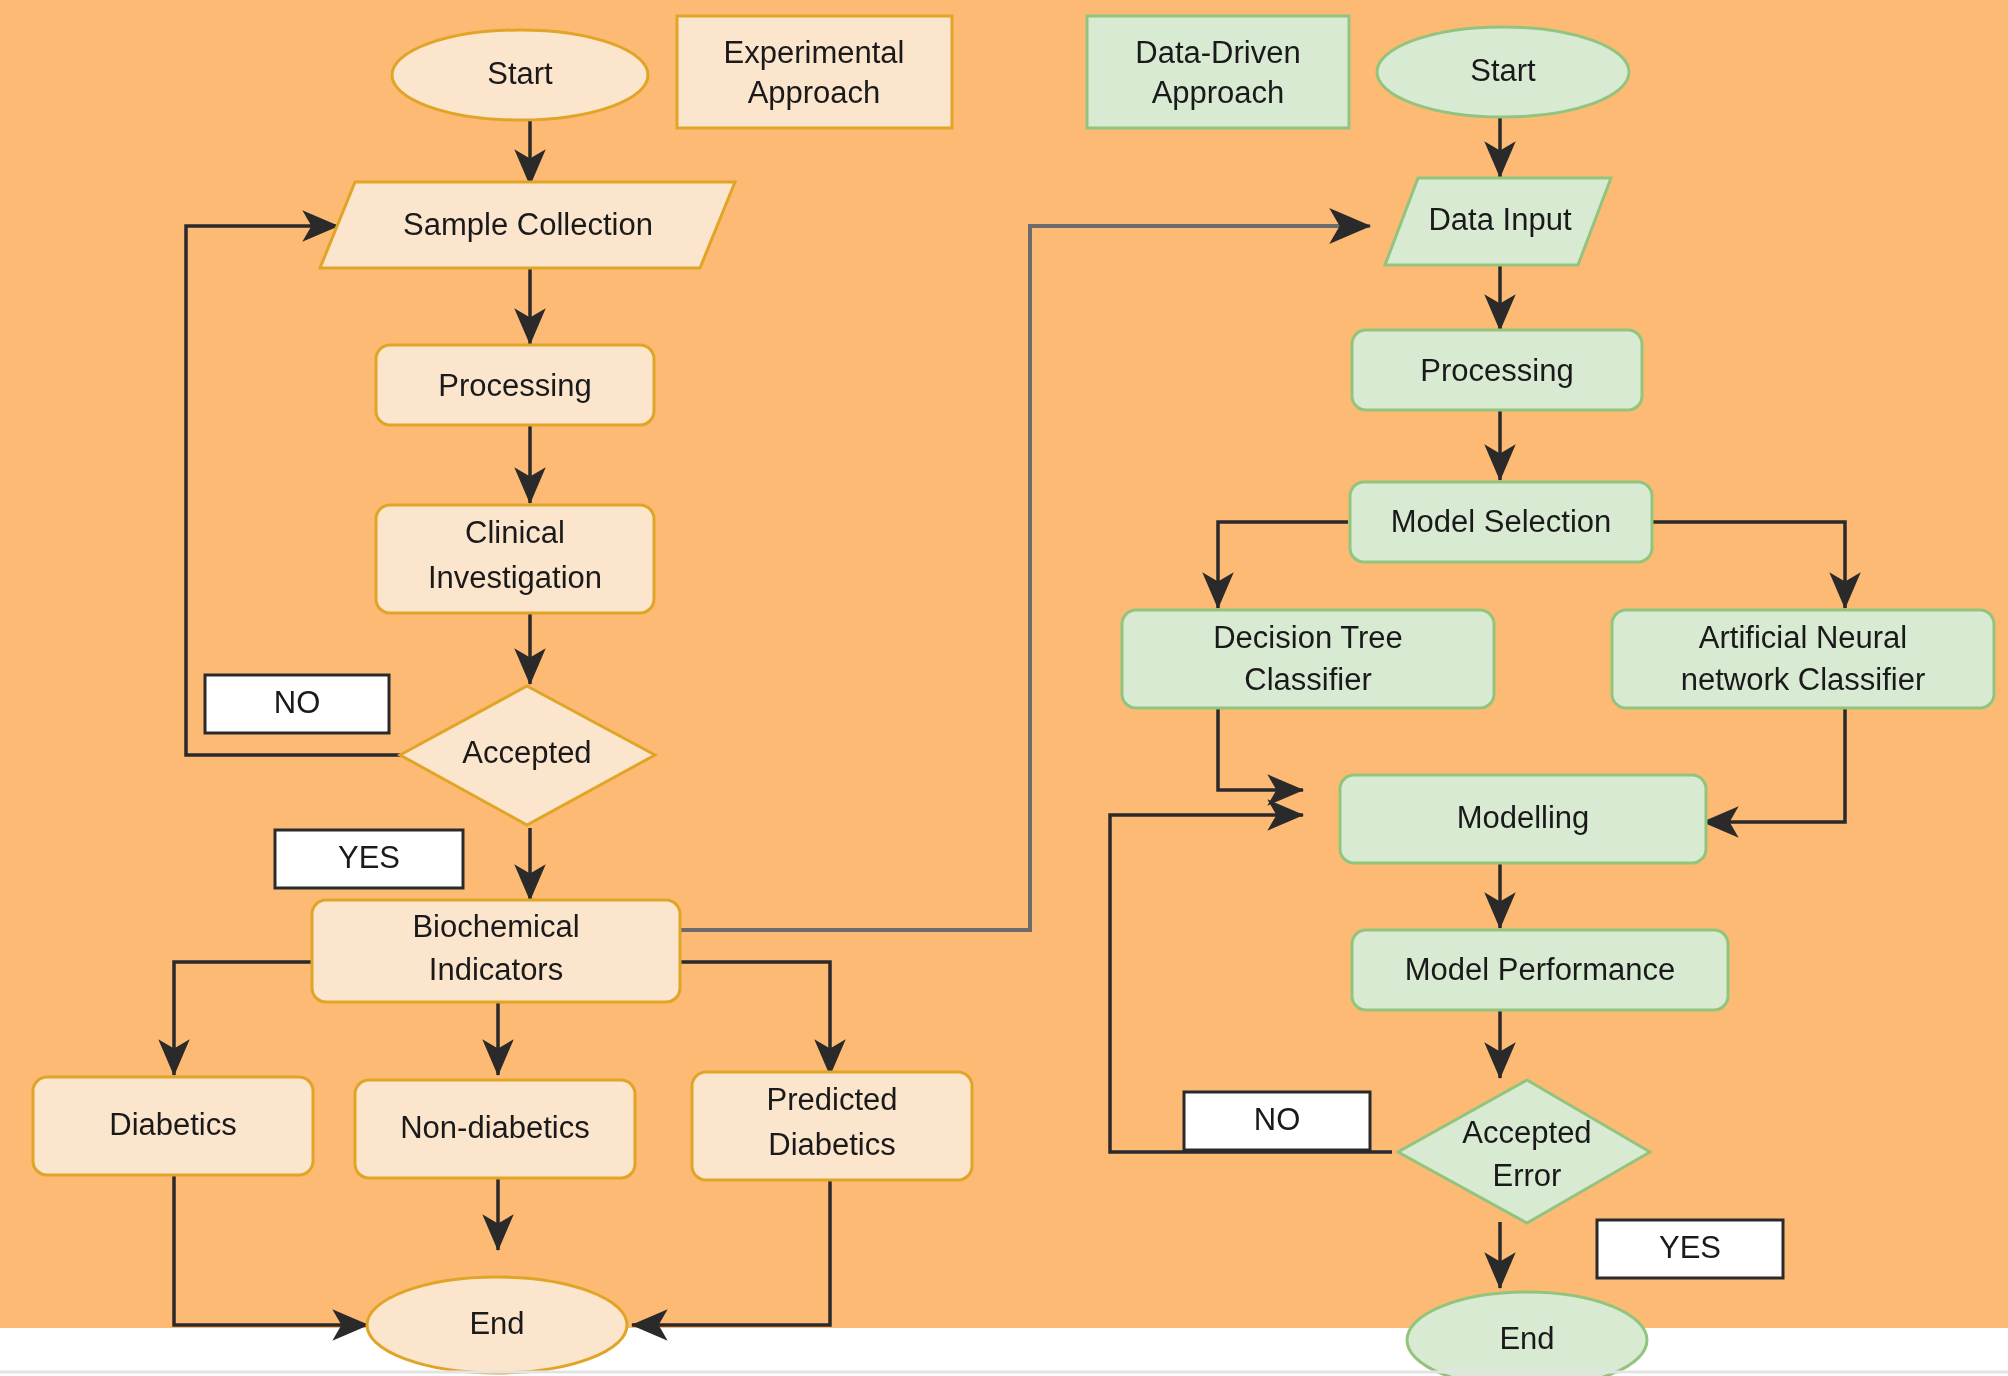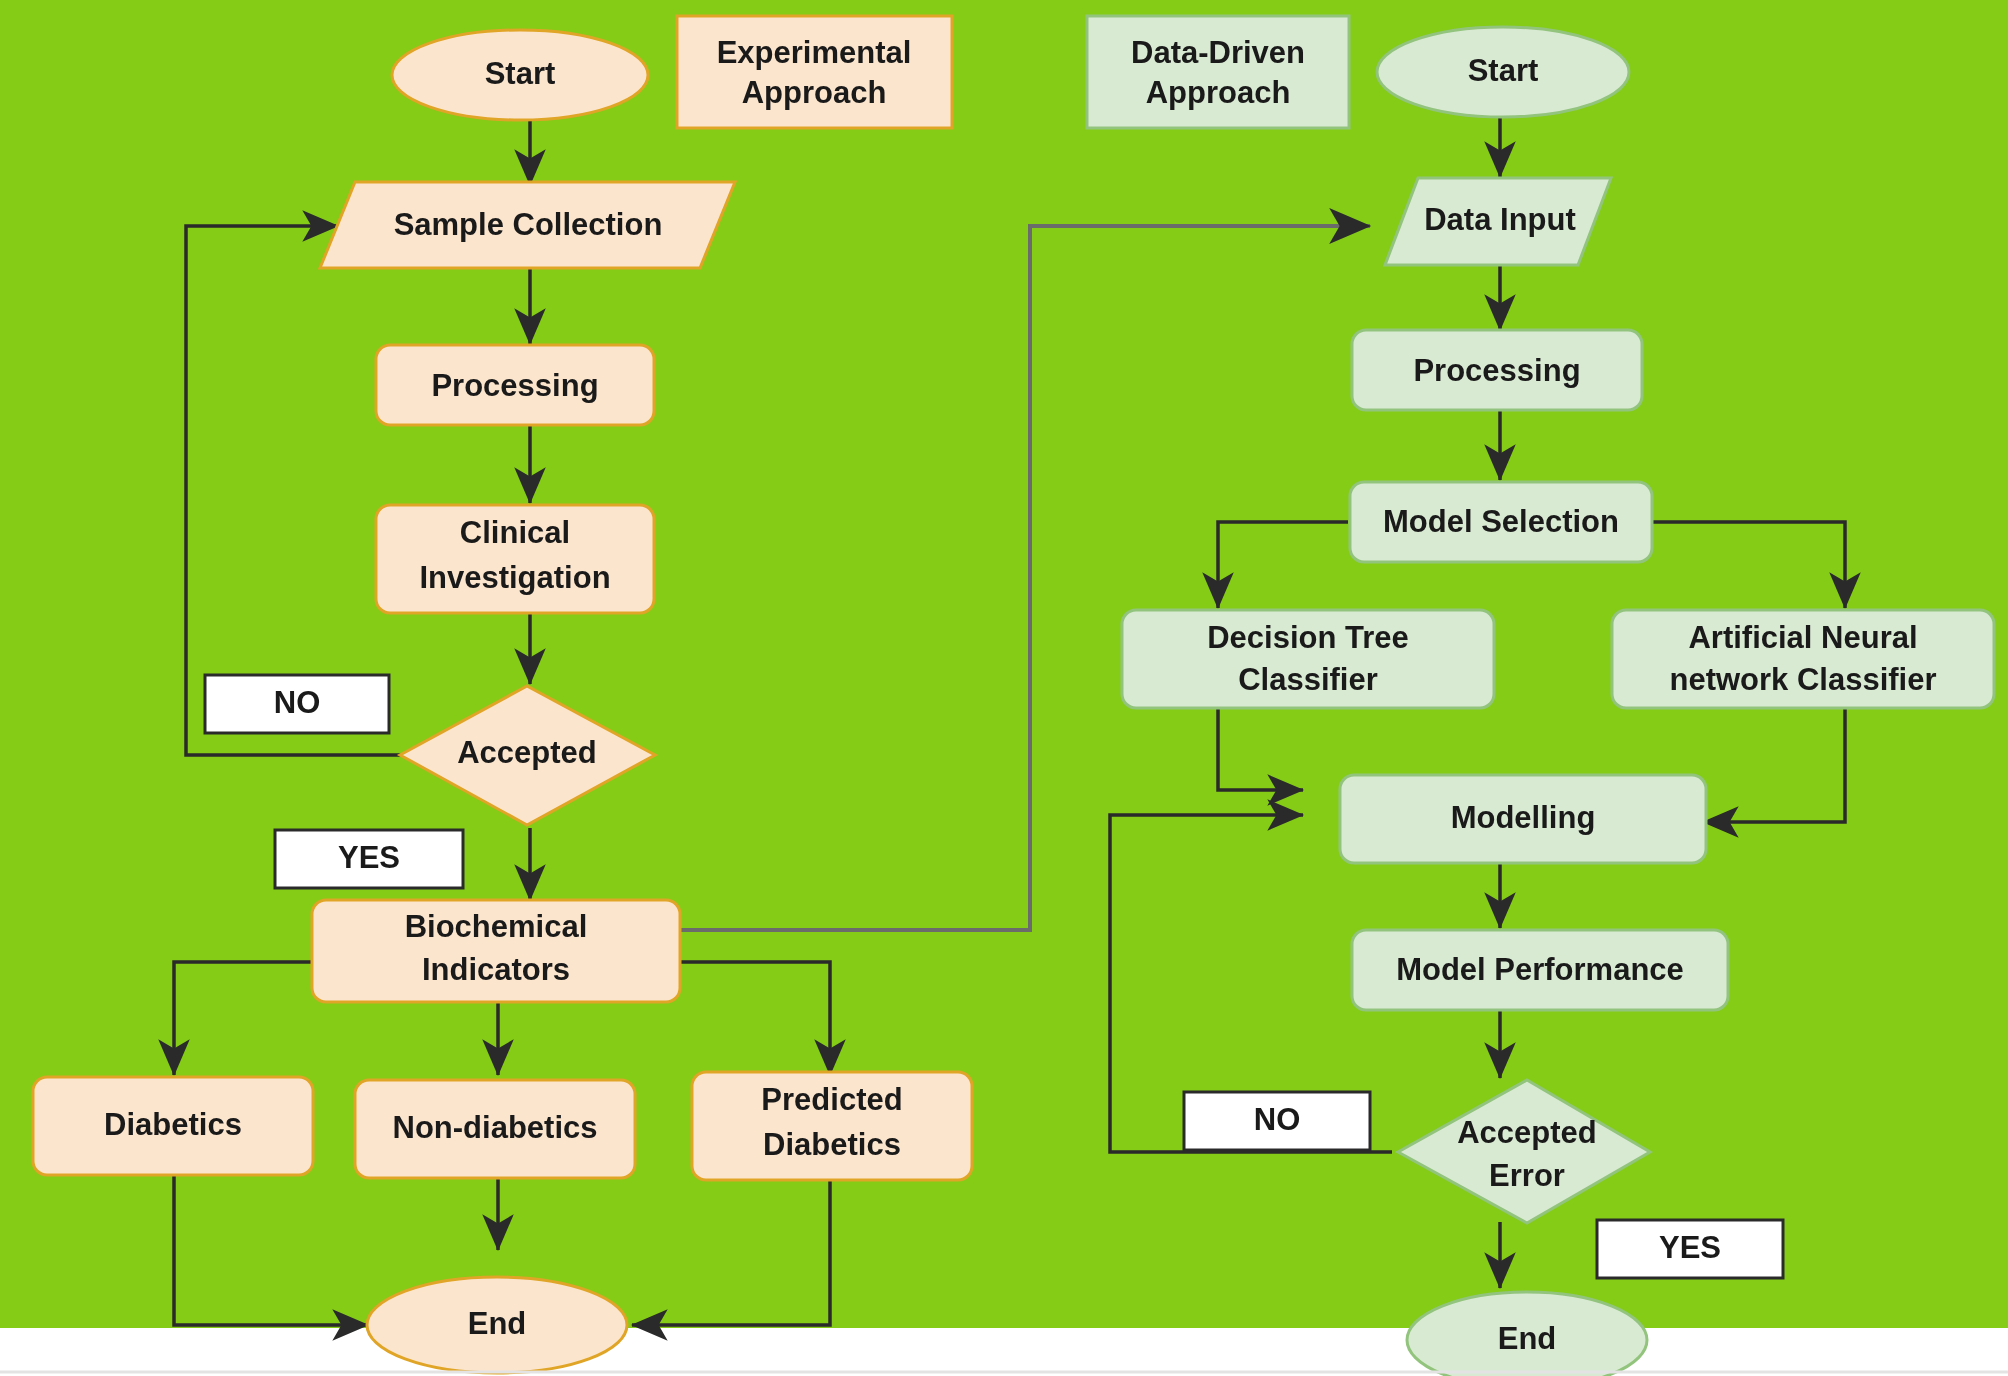--- a/index.html
+++ b/index.html
@@ -10,22 +10,21 @@
   body {
     width: 2008px;
     height: 1376px;
     overflow: hidden;
     font-family: "Liberation Sans", sans-serif;
   }
   #flow-root {
     position: relative;
     width: 2008px;
     height: 1328px;
-    background: #84cc16;
-    font-weight: bold;
+    background: #fdba74;
   }
   #flow-svg {
     display: block;
     width: 2008px;
     height: 1376px;
   }
   .shape-text {
     font-family: "Liberation Sans", sans-serif;
     font-size: 31px;
     fill: #1a1a1a;

